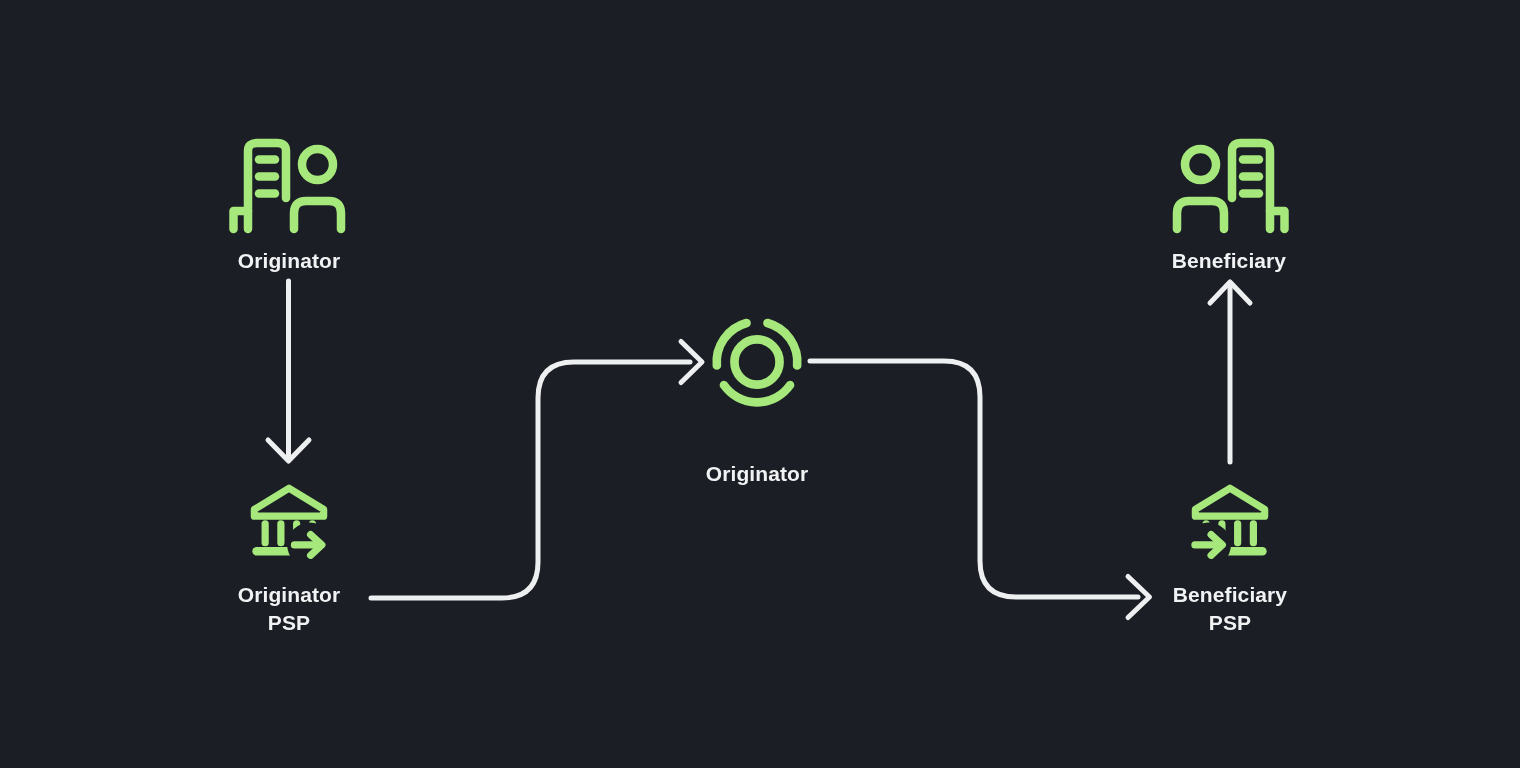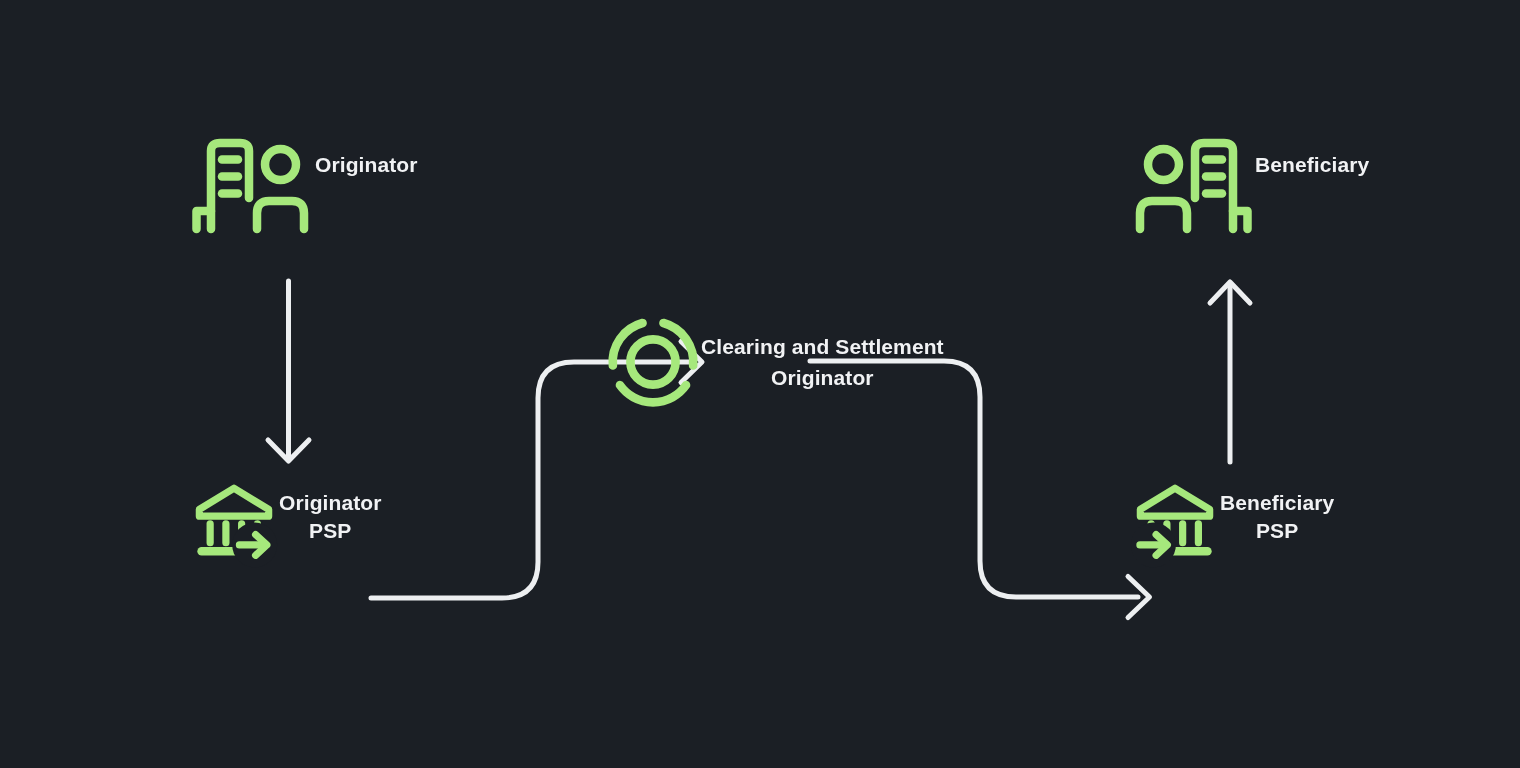--- a/index.html
+++ b/index.html
@@ -30,21 +30,22 @@
   svg.connectors path {
     fill: none;
     stroke: var(--connector-color);
     stroke-width: 5;
     stroke-linecap: round;
     stroke-linejoin: round;
   }
   .node {
     position: absolute;
     display: flex;
-    flex-direction: row;
+    flex-direction: column;
+    align-items: center;
   }
   .node .icon-wrap { line-height: 0; }
   .node .icon-wrap svg {
     fill: none;
     stroke: var(--icon-green);
     stroke-linecap: round;
     stroke-linejoin: round;
   }
   .node .badge-fill { fill: var(--background); stroke: none; }
   .label {
@@ -122,21 +123,21 @@
   <div class="node" id="node-clearing">
     <div class="icon-wrap">
       <svg width="96" height="96" viewBox="0 0 100 100" stroke-width="9">
         <circle cx="50" cy="50" r="23.5"></circle>
         <path d="M 8.2 53.7 A 42 42 0 0 1 39.1 9.4"></path>
         <path d="M 60.9 9.4 A 42 42 0 0 1 91.8 53.7"></path>
         <path d="M 15.6 74.1 A 42 42 0 0 0 84.4 74.1"></path>
       </svg>
     </div>
     <div class="label">
-      <span>Clearing and Settlement</span><br>
+      <br>
       <span>Originator</span>
     </div>
   </div>
 
   <div class="node" id="node-beneficiary-psp">
     <div class="icon-wrap">
       <svg width="90" height="92" viewBox="0 0 100 100" stroke-width="8">
         <path d="M 11.5 36 L 50 12.5 L 88.5 36 V 43.5 H 11.5 Z"></path>
         <path d="M 23.5 52 V 73"></path>
         <path d="M 41 52 V 73"></path>

